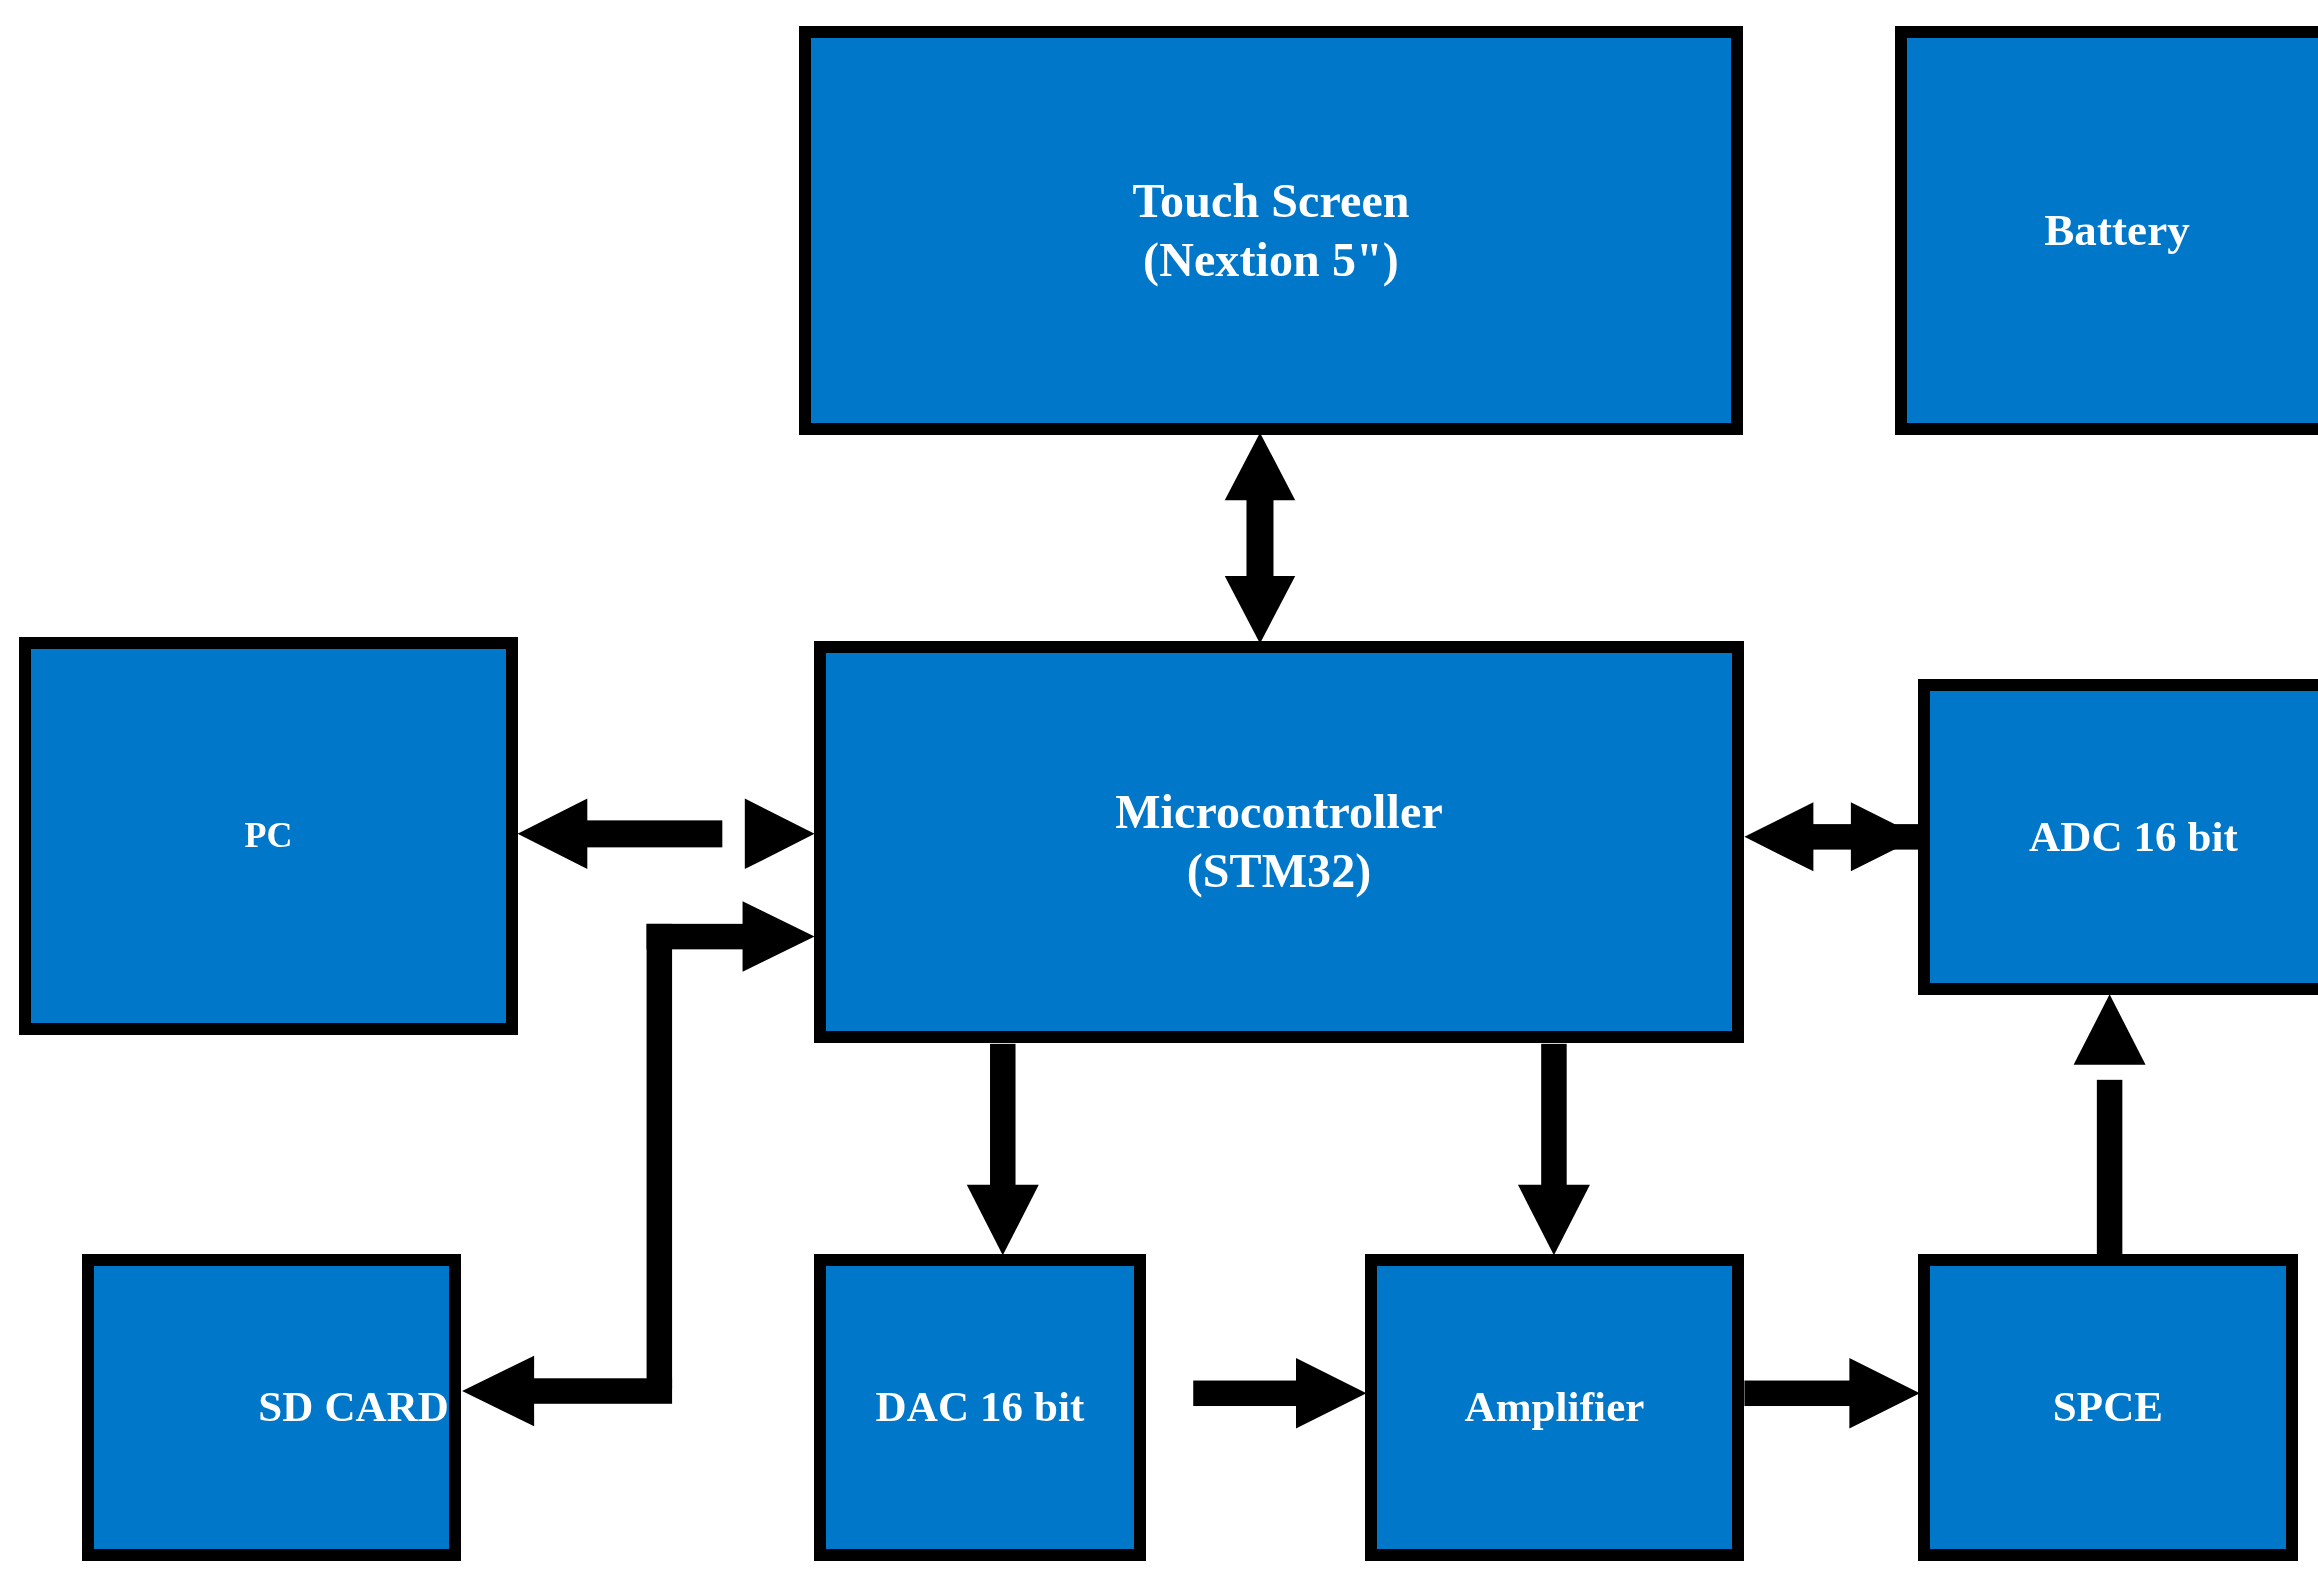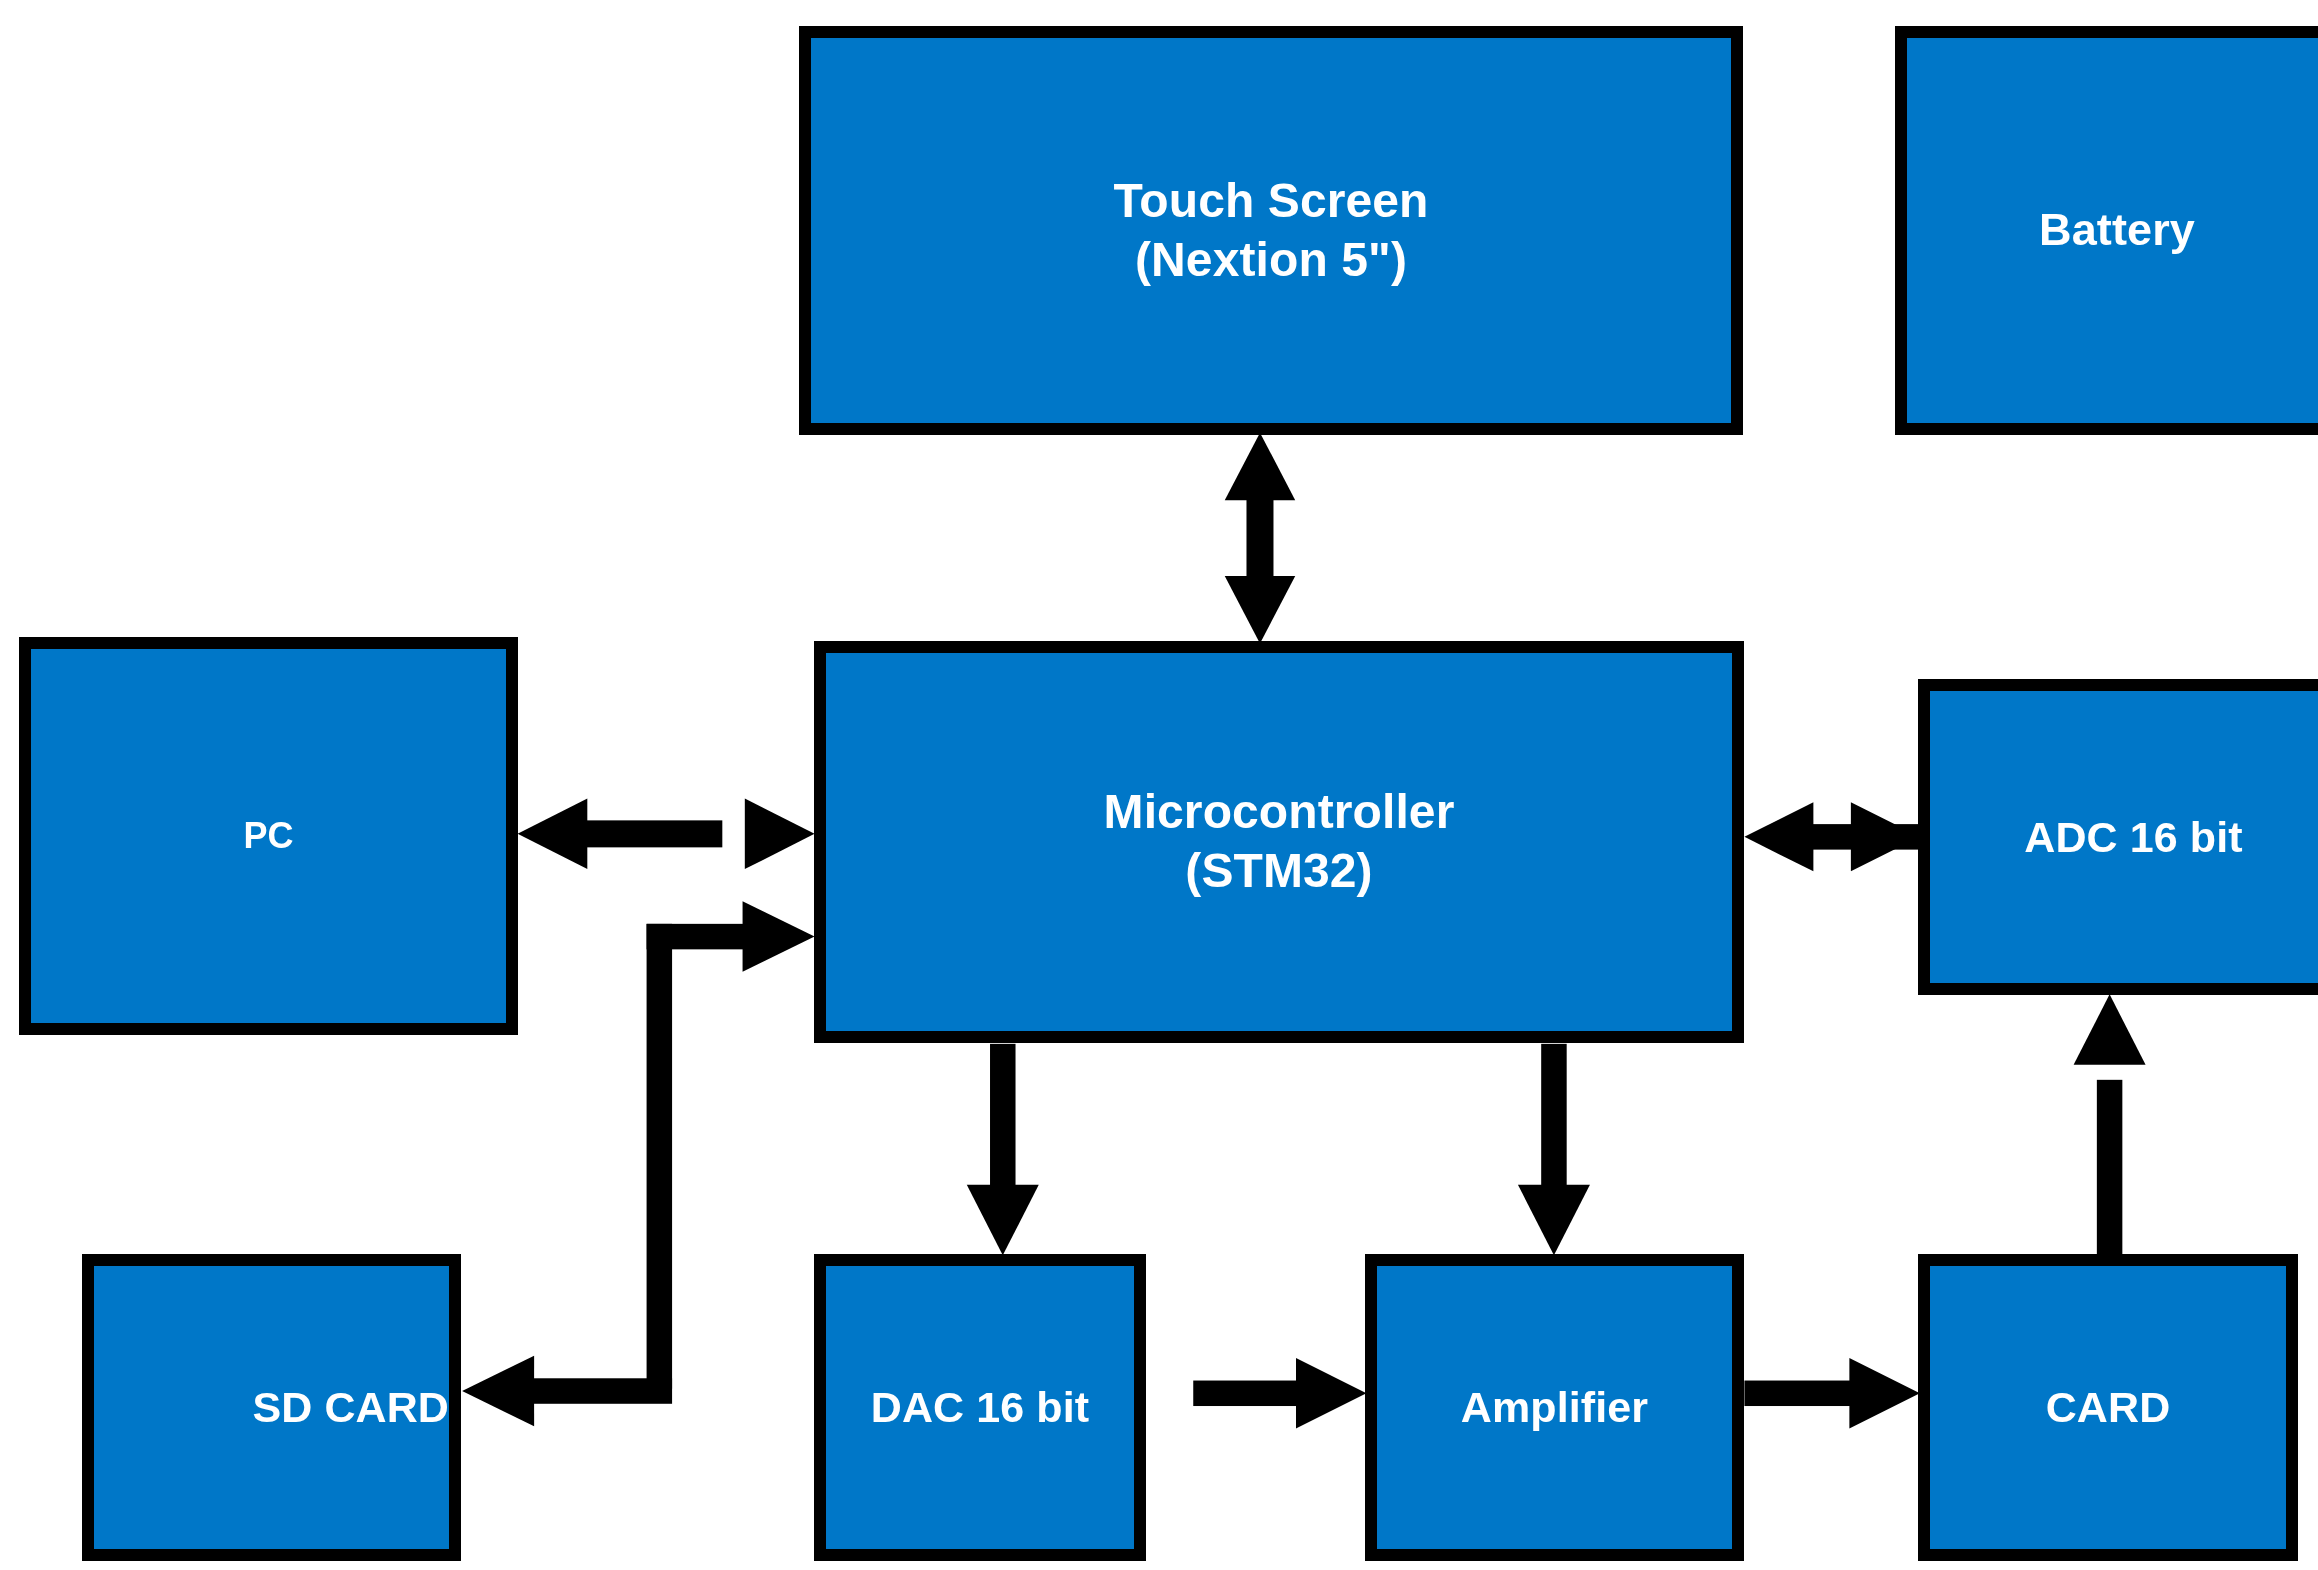--- a/index.html
+++ b/index.html
@@ -7,21 +7,21 @@
     margin: 0;
     padding: 0;
     background: #ffffff;
   }
   #stage {
     position: relative;
     width: 2319px;
     height: 1571px;
     background: #ffffff;
     overflow: hidden;
-    font-family: Liberation Sans, sans-serif;
+    font-family: Liberation Serif, serif;
   }
   #wires {
     position: absolute;
     left: 0;
     top: 0;
     width: 2319px;
     height: 1571px;
     pointer-events: none;
   }
   .node {
@@ -148,17 +148,17 @@
 
   <div class="node" id="node-dac">
     <span class="label">DAC  16 bit</span>
   </div>
 
   <div class="node" id="node-amplifier">
     <span class="label">Amplifier</span>
   </div>
 
   <div class="node" id="node-spce">
-    <span class="label">CARD</span>
+    <span class="label">SPCE</span>
   </div>
 
 </div>
 
 
 </body></html>

